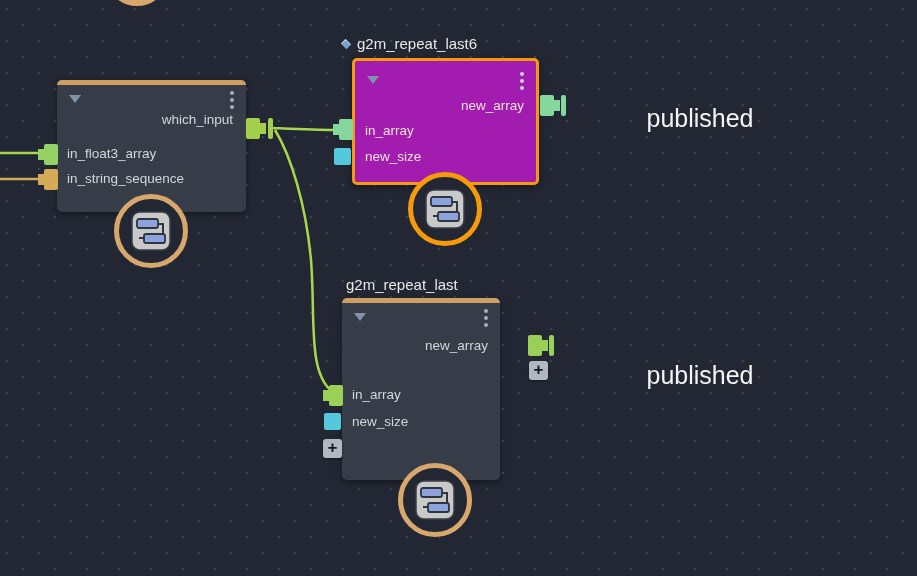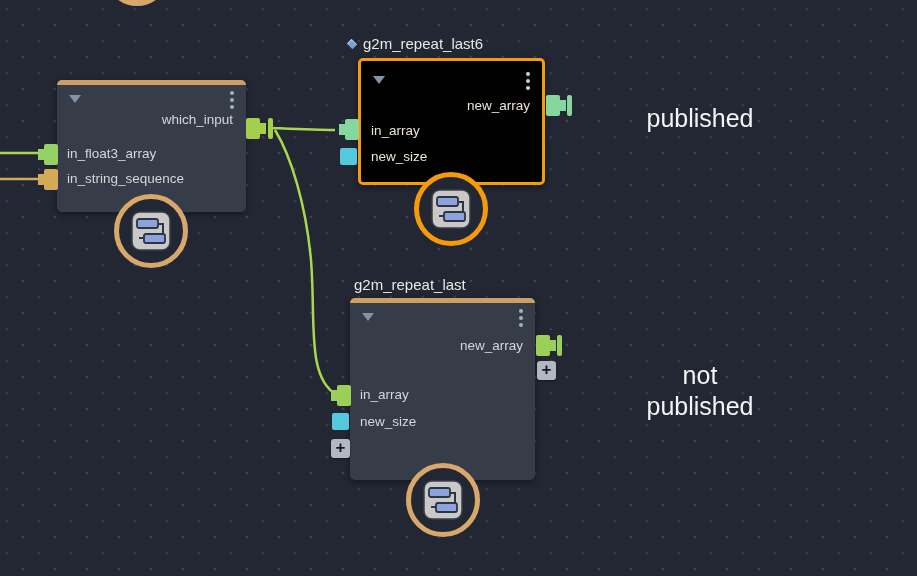--- a/index.html
+++ b/index.html
@@ -9,21 +9,21 @@
     background-image:
       radial-gradient(circle,#3c4454 1.1px,transparent 1.7px),
       radial-gradient(circle,#364050 1.1px,transparent 1.7px);
     background-size:32px 32px,32px 32px;
     background-position:7px 9px,23px 25px;
     font-family:"Liberation Sans",sans-serif;
   }
   #wires{position:absolute;left:0;top:0;width:917px;height:576px;}
   .node{position:absolute;background:#363d49;border-radius:5px;
         box-shadow:0 2px 6px rgba(0,0,0,.45);}
-  .node.selected{background:#000000;border:3px solid #f59a0b;box-sizing:border-box;margin-left:6px;}
+  .node.selected{background:#a21caf;border:3px solid #f59a0b;box-sizing:border-box;}
   .topbar{position:absolute;left:0;right:0;top:0;height:5px;background:#cf9e63;
           border-radius:5px 5px 0 0;}
   .node-title{position:absolute;display:flex;align-items:center;gap:7px;
               color:#e8e8e6;font-size:15px;white-space:nowrap;}
   .diamond{width:8px;height:8px;background:#7ba2cf;transform:rotate(45deg) scaleY(.85);
            border-radius:1px;box-shadow:inset 1px 1px 0 rgba(255,255,255,.55);}
   .collapse{position:absolute;left:12px;top:15px;width:0;height:0;
             border-left:6px solid transparent;border-right:6px solid transparent;
             border-top:8px solid #8293a8;}
   .kebab{position:absolute;right:12px;top:11px;display:flex;flex-direction:column;gap:3px;}
@@ -133,21 +133,21 @@
     <svg width="40" height="40" viewBox="0 0 40 40">
       <rect x="1" y="1" width="38" height="38" rx="8" fill="#c9c9c9" stroke="#3a3f47" stroke-width="1.5"></rect>
       <polyline points="27,13 32,13 32,27" fill="none" stroke="#2e3440" stroke-width="2"></polyline>
       <polyline points="8,27 13,27" fill="none" stroke="#2e3440" stroke-width="2"></polyline>
       <rect x="6" y="8" width="21" height="9" rx="2" fill="#8da3de" stroke="#2e3440" stroke-width="1.8"></rect>
       <rect x="13" y="23" width="21" height="9" rx="2" fill="#8da3de" stroke="#2e3440" stroke-width="1.8"></rect>
     </svg>
   </div>
 </div>
 
-<div class="node" style="left:350px;top:298px;width:185px;height:182px">
+<div class="node" style="left:342px;top:298px;width:158px;height:182px">
   <div class="node-title" style="left:4px;top:-22px">
     <span>g2m_repeat_last</span>
   </div>
   <div class="topbar"></div>
   <span class="collapse"></span>
   <span class="kebab">
       <i></i>
       <i></i>
       <i></i>
     </span>
@@ -180,15 +180,14 @@
       <rect x="6" y="8" width="21" height="9" rx="2" fill="#8da3de" stroke="#2e3440" stroke-width="1.8"></rect>
       <rect x="13" y="23" width="21" height="9" rx="2" fill="#8da3de" stroke="#2e3440" stroke-width="1.8"></rect>
     </svg>
   </div>
 </div>
 
 <div class="annotation" style="left:596px;top:103px">
   <div>published</div>
 </div>
 <div class="annotation" style="left:596px;top:360px">
-  <div>not</div>
   <div>published</div>
 </div>
 
 </body></html>

